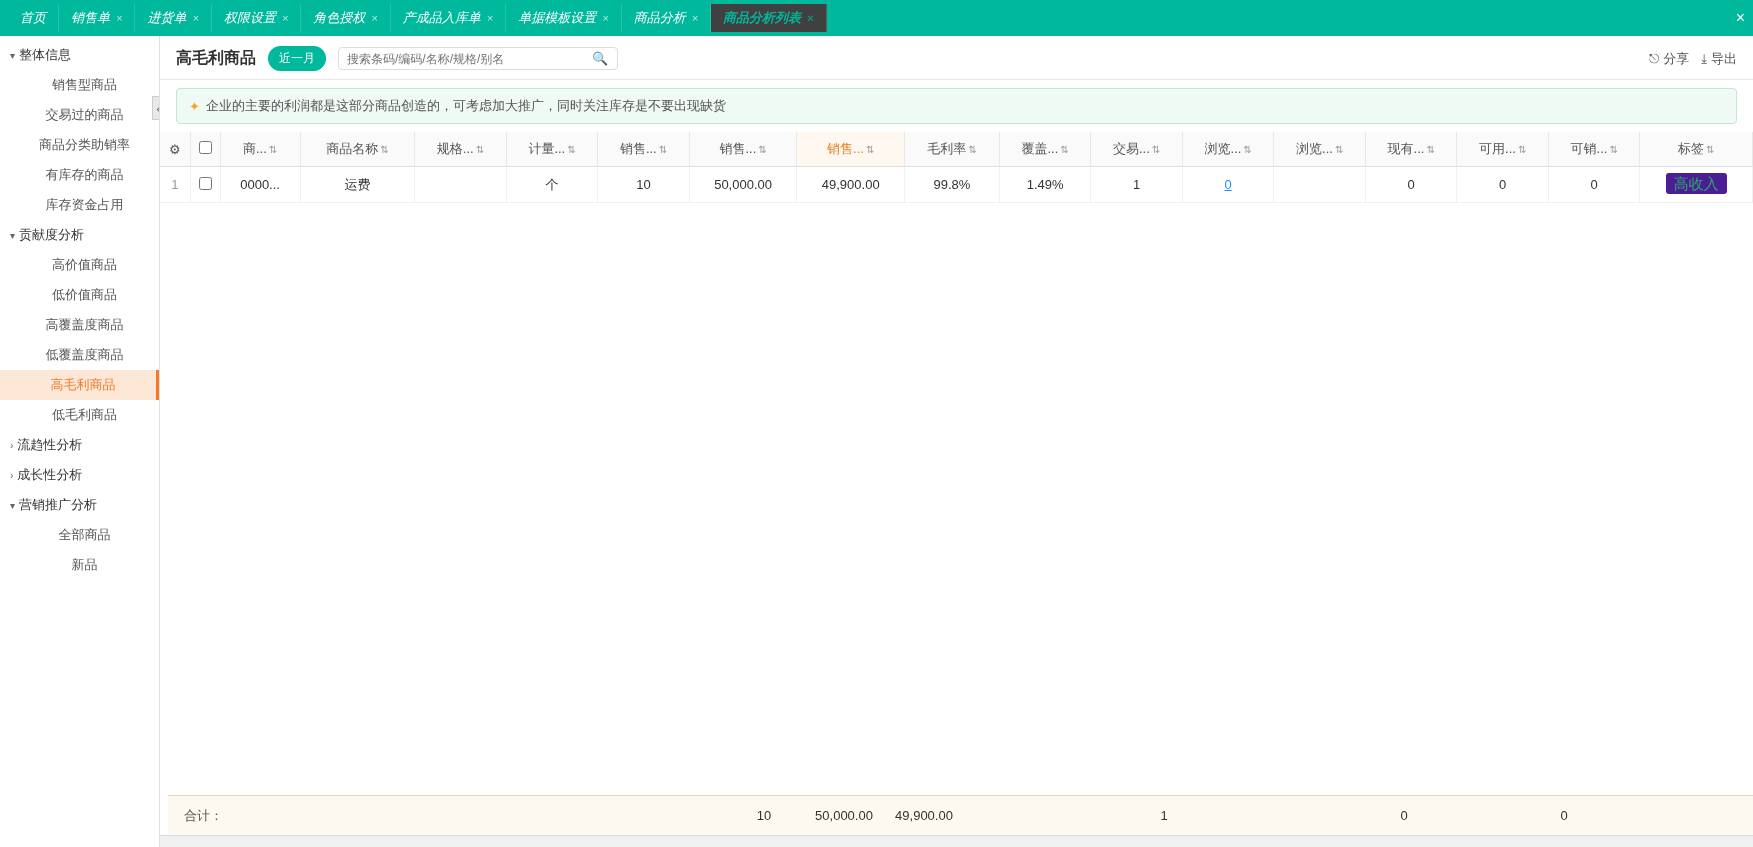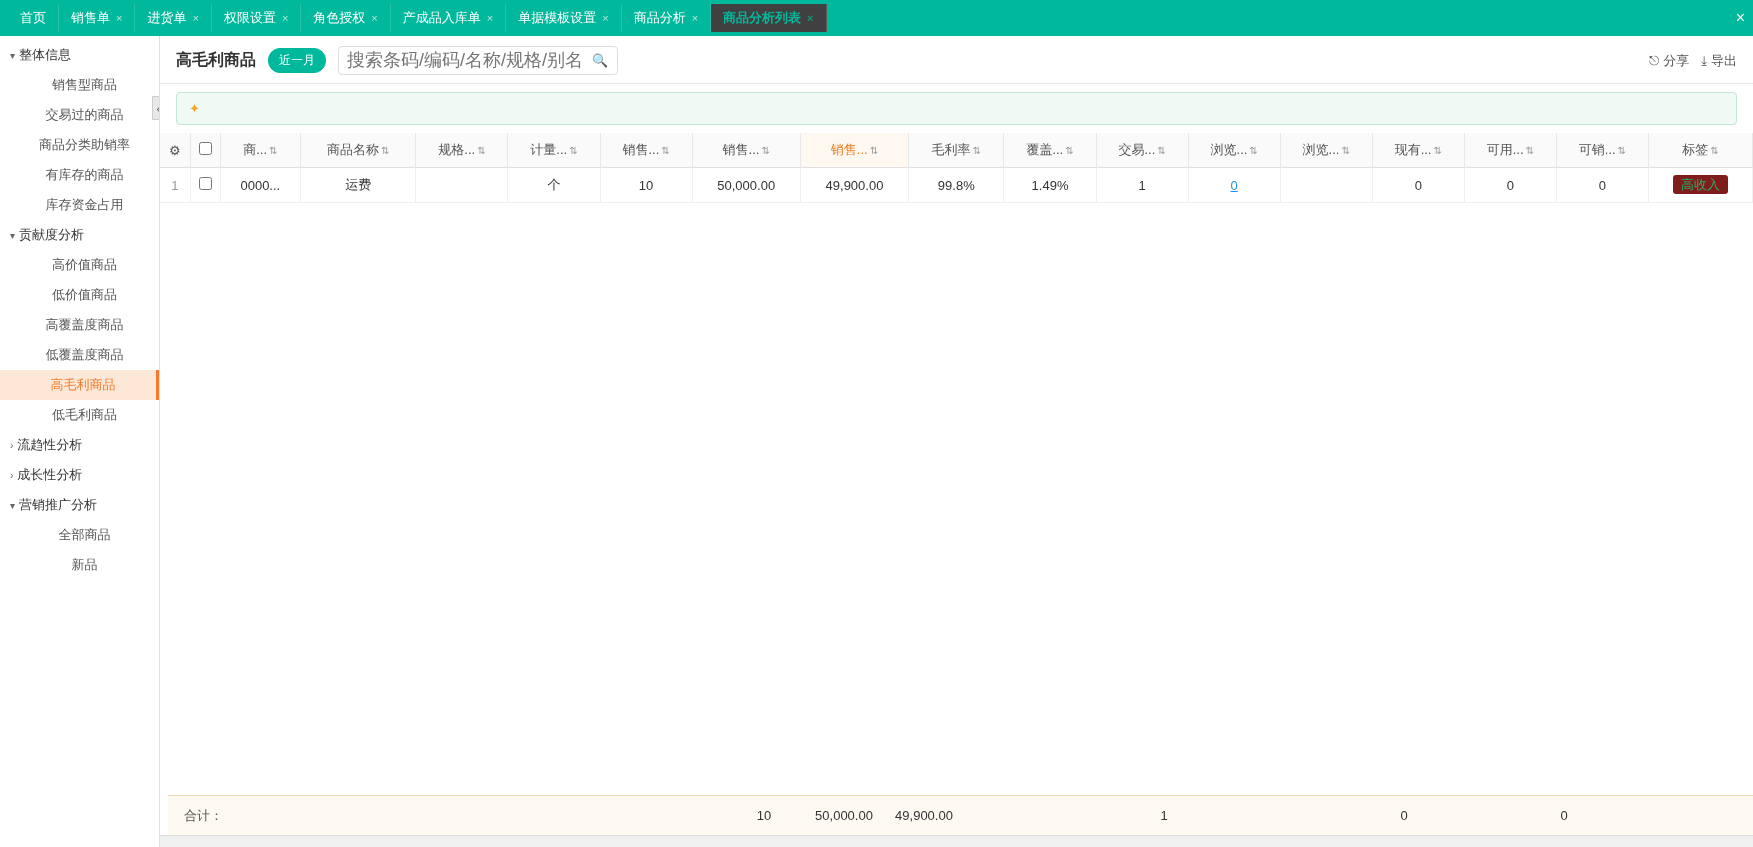--- a/index.html
+++ b/index.html
@@ -20,20 +20,21 @@
       padding: 0 12px;
       height: 28px;
       display: flex;
       align-items: center;
       cursor: pointer;
       white-space: nowrap;
       color: white;
       font-size: 13px;
       gap: 4px;
       border-right: 1px solid rgba(255,255,255,0.15);
+      font-style: italic;
     }
     .nav-item.active {
       background: #404040;
       color: #00b89c;
       font-weight: bold;
     }
     .nav-item .close-x {
       font-size: 11px;
       opacity: 0.7;
       margin-left: 2px;
@@ -145,21 +146,21 @@
       border: 1px solid #ddd;
       border-radius: 4px;
       padding: 3px 8px;
       gap: 4px;
       flex: 1;
       max-width: 280px;
     }
     .search-box input {
       border: none;
       outline: none;
-      font-size: 18px;
+      font-size: 12px;
       color: #999;
       width: 100%;
     }
     .search-icon { color: #aaa; font-size: 13px; }
     .header-actions {
       margin-left: auto;
       display: flex;
       gap: 12px;
       align-items: center;
     }
@@ -228,25 +229,25 @@
     }
     tbody td {
       padding: 8px 6px;
       text-align: center;
       color: #333;
       border-right: 1px solid #f0f0f0;
       white-space: nowrap;
       font-size: 13px;
     }
     .tag-high-income {
-      background: #7f1d1d;
+      background: #4c1d95;
       color: #27ae60;
       padding: 2px 8px;
       border-radius: 3px;
-      font-size: 13px;
+      font-size: 15px;
     }
     .link-cell { color: #1890ff; text-decoration: underline; cursor: pointer; }
 
     
     .footer-totals {
       height: 40px;
       background: #fef9f0;
       border-top: 1px solid #e8d8b0;
       display: flex;
       align-items: center;
@@ -422,20 +423,21 @@
         </div>
         <div class="action-btn">
           <span>⤓</span>
           <span>导出</span>
         </div>
       </div>
     </div>
 
     <div class="info-banner">
       <span class="info-icon">✦</span>
+      <span>企业的主要的利润都是这部分商品创造的，可考虑加大推广，同时关注库存是不要出现缺货</span>
     </div>
 
     <div class="table-container">
       <table>
         <thead>
           <tr>
             <th class="settings-col">
               <span>⚙</span>
             </th>
             <th class="checkbox-col">

